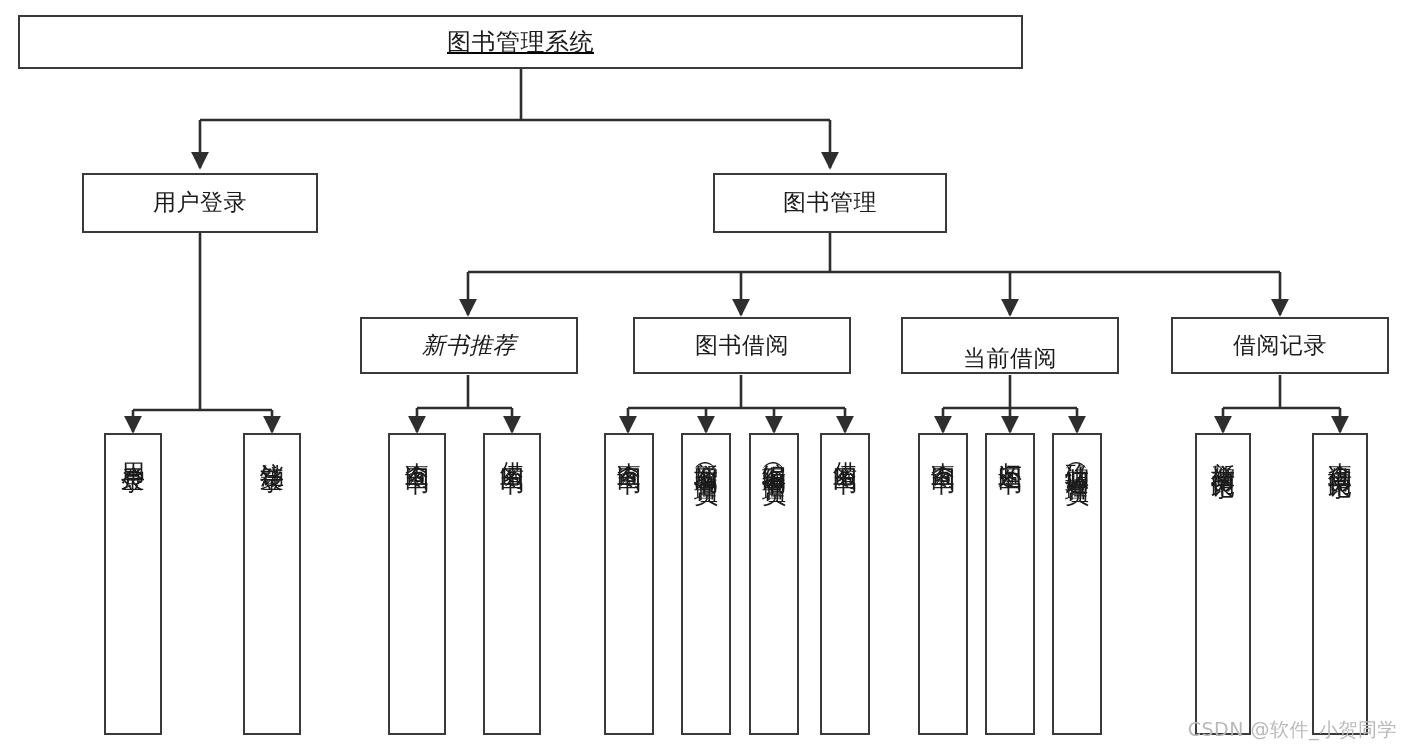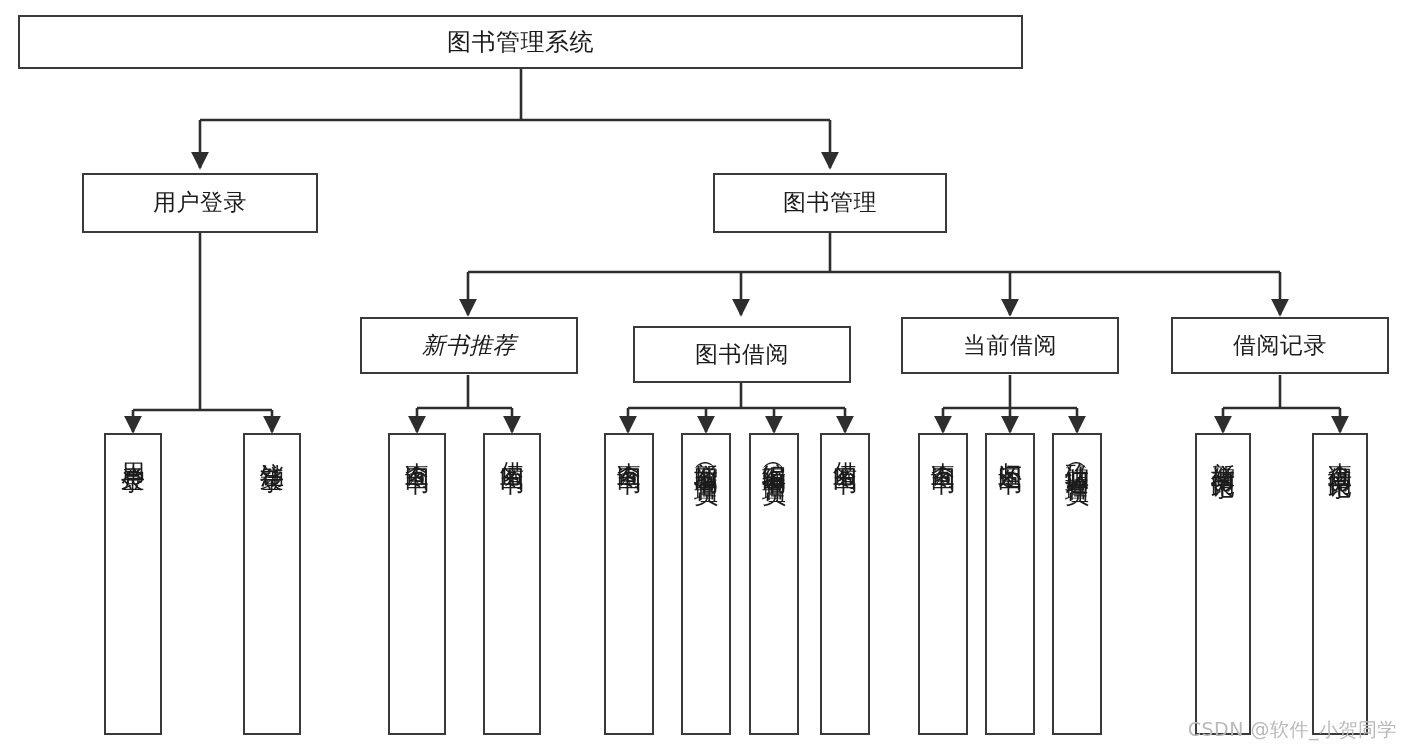--- a/index.html
+++ b/index.html
@@ -121,38 +121,38 @@
       <path d="M 1010 408 L 1010 432" marker-end="url(#arrow)"></path>
       <path d="M 1077 408 L 1077 432" marker-end="url(#arrow)"></path>
 
       <path d="M 1280 375 L 1280 408"></path>
       <path d="M 1223 408 L 1340 408"></path>
       <path d="M 1223 408 L 1223 432" marker-end="url(#arrow)"></path>
       <path d="M 1340 408 L 1340 432" marker-end="url(#arrow)"></path>
     </g>
   </svg>
 
-  <div class="node root horiz" style="left:18px; top:15px; width:1005px; height:54px;">
+  <div class="node root horiz" style="left:18px; top:15px; width:1005px; height:54px;text-decoration:underline;">
     <span class="label">图书管理系统</span>
   </div>
 
   <div class="node horiz" style="left:82px; top:173px; width:236px; height:60px;">
     <span class="label">用户登录</span>
   </div>
   <div class="node horiz" style="left:713px; top:173px; width:234px; height:60px;">
     <span class="label">图书管理</span>
   </div>
 
   <div class="node horiz" style="left:360px; top:317px; width:218px; height:57px;font-style:italic;">
     <span class="label">新书推荐</span>
   </div>
-  <div class="node horiz" style="left:633px; top:326px; width:218px; height:57px;">
+  <div class="node horiz" style="left:633px; top:317px; width:218px; height:57px;">
     <span class="label">图书借阅</span>
   </div>
-  <div class="node horiz" style="left:901px; top:317px; width:218px; height:57px;">
+  <div class="node horiz" style="left:901px; top:317px; width:218px; height:57px;align-items:flex-end;">
     <span class="label">当前借阅</span>
   </div>
   <div class="node horiz" style="left:1171px; top:317px; width:218px; height:57px;align-items:center;">
     <span class="label">借阅记录</span>
   </div>
 
   <div class="node vert" style="left:104px; top:433px; width:58px; height:302px;">
     <span class="label">用户登录</span>
   </div>
   <div class="node vert" style="left:243px; top:433px; width:58px; height:302px;">

